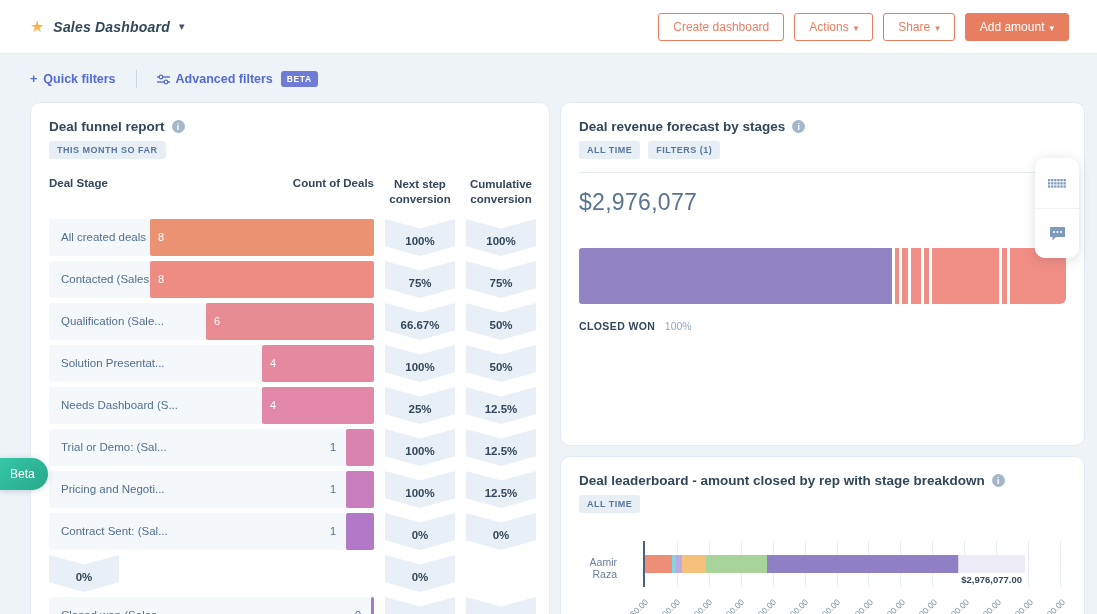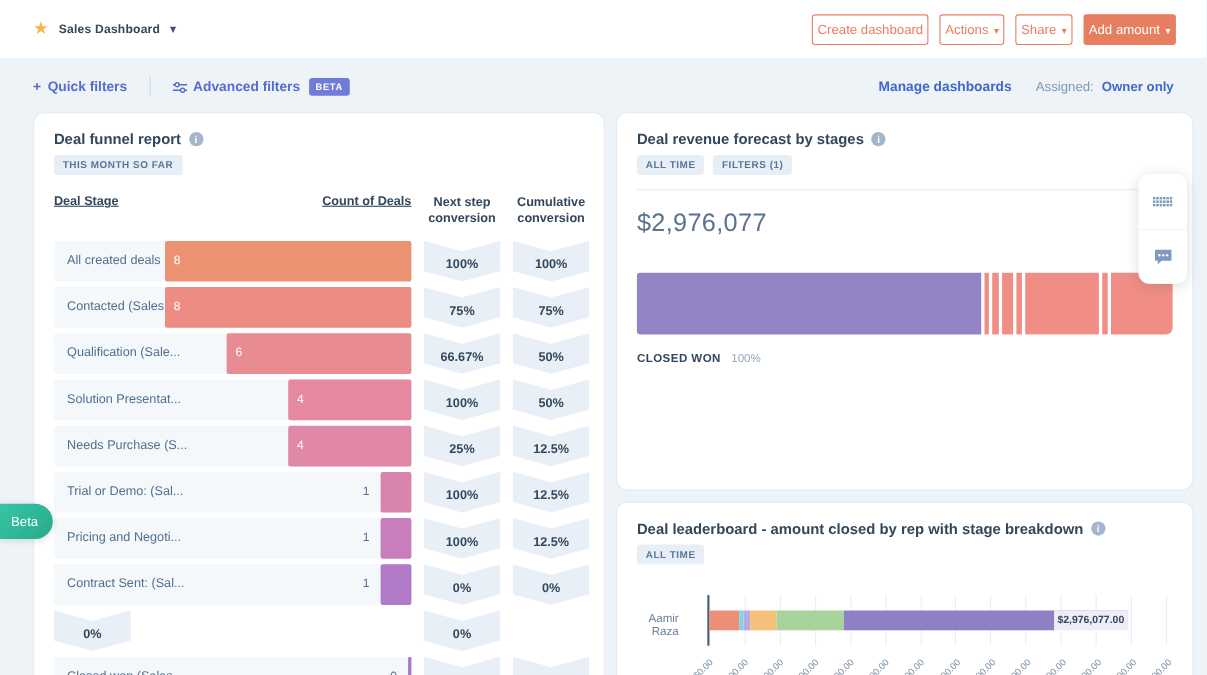--- a/index.html
+++ b/index.html
@@ -4,24 +4,24 @@
 <style>
   * { margin:0; padding:0; box-sizing:border-box; }
   html,body { width:1097px; height:614px; }
   body { font-family:"Liberation Sans", sans-serif; background:#eef3f8; overflow:hidden; }
   .app { position:relative; width:1097px; height:614px; overflow:hidden; background:#eef3f8; }
 
   
   .hdr { height:54px; background:#fff; border-bottom:1px solid #e7edf4; display:flex; align-items:center; justify-content:space-between; padding:0 28px 0 30px; }
   .hdr-left { display:flex; align-items:center; gap:9px; }
   .star { color:#f6b54d; font-size:16px; line-height:1; cursor:pointer; }
-  .page-title { font-size:11px; font-weight:700; color:#33475b; letter-spacing:.2px; cursor:pointer; }
+  .page-title { font-size:14px; font-weight:700; color:#33475b; letter-spacing:.2px; cursor:pointer;font-style:italic; }
   .title-caret { color:#42526b; font-size:11px; cursor:pointer; }
   .hdr-right { display:flex; align-items:center; gap:10px; }
-  .btn { font-family:inherit; font-size:12px; padding:6px 4px; border:1px solid #e87e60; color:#e87e60; background:#fff; border-radius:3px; cursor:pointer; white-space:nowrap; }
+  .btn { font-family:inherit; font-size:12px; padding:6px 14px; border:1px solid #e87e60; color:#e87e60; background:#fff; border-radius:3px; cursor:pointer; white-space:nowrap; }
   .btn .bcaret { font-size:9px; margin-left:5px; }
   .btn.primary { background:#e87e60; border-color:#e87e60; color:#fff; }
 
   
   .toolbar { display:flex; align-items:center; justify-content:space-between; padding:16px 30px 10px 30px; }
   .tb-left { display:flex; align-items:center; }
   .filter-link { display:flex; align-items:center; gap:6px; color:#546bd2; font-size:12.5px; font-weight:700; cursor:pointer; }
   .tb-divider { width:1px; height:18px; background:#cbd6e2; margin:0 20px; }
   .beta-badge { background:#6e7cd8; color:#fff; font-size:8.5px; font-weight:700; letter-spacing:.6px; padding:3px 6px; border-radius:3px; margin-left:8px; }
   .tb-right { display:flex; align-items:center; gap:22px; }
@@ -37,21 +37,21 @@
   .forecast-card { height:344px; }
   .leaderboard-card { height:300px; }
 
   .card-title { display:flex; align-items:center; gap:7px; font-size:13.5px; font-weight:700; color:#33475b; }
   .info-dot { width:13px; height:13px; border-radius:50%; background:#a4b7ca; color:#fff; font-size:9px; font-weight:700; display:inline-flex; align-items:center; justify-content:center; cursor:pointer; flex:none; }
   .pill { background:#e8eef5; color:#56779b; font-size:9px; font-weight:700; letter-spacing:.5px; padding:4px 8px; border-radius:3px; display:inline-block; cursor:pointer; }
   .pill-row { margin-top:7px; display:flex; gap:8px; }
 
   
   .fhead { display:grid; grid-template-columns:325px 70px 70px; gap:11px; margin:18px 0 12px 0; font-size:11.5px; font-weight:700; color:#33475b; align-items:start; }
-  .zonehead { display:flex; justify-content:space-between;text-decoration:underline; }
+  .zonehead { display:flex; justify-content:space-between; }
   .convhead { text-align:center; white-space:pre-line; line-height:1.3; }
   .frow { display:grid; grid-template-columns:325px 70px 70px; gap:11px; align-items:center; margin-bottom:5px; height:37px; }
   .fzone { position:relative; height:37px; background:#f5f8fb; border-radius:3px; display:flex; align-items:center; }
   .flabel { padding-left:12px; font-size:11.5px; color:#516f90; }
   .fbar { position:absolute; right:0; top:0; height:100%; border-radius:2px; display:flex; align-items:center; }
   .fcount-in { color:#fff; font-size:11px; padding-left:8px; }
   .fcount-out { position:absolute; font-size:11px; color:#516f90; top:50%; transform:translateY(-50%); }
   .chev { width:70px; height:37px; background:#e9eff7; clip-path:polygon(0 0,50% 26%,100% 0,100% 74%,50% 100%,0 74%); display:flex; align-items:center; justify-content:center; padding-top:7px; font-weight:700; font-size:11.5px; color:#33475b; }
 
   
@@ -68,21 +68,21 @@
   .fc-contract { position:absolute; left:71%; top:0; width:86px; line-height:1.5; }
   .fc-contract .lv { display:block; margin-left:2px; margin-top:1px; }
 
   
   .lb-chart { margin-top:28px; }
   .lb-row { display:flex; align-items:flex-start; }
   .lb-ylabel { width:64px; text-align:right; padding-right:26px; padding-top:15px; font-size:10.5px; color:#687f9a; flex:none; }
   .lb-plot { position:relative; flex:1; height:46px; border-left:2px solid #49607c; margin-right:6px; }
   .lb-grid { position:absolute; top:0; bottom:0; width:1px; background:#e8eef6; }
   .lb-bar { position:absolute; left:0; top:14px; height:18px; width:100%; display:flex; }
-  .lb-total { position:absolute; top:14px; height:20px; line-height:18px; transform:translateX(-100%); background:rgba(255,255,255,.85); font-size:9.5px; font-weight:700; color:#33475b; padding:0 3px; white-space:nowrap; }
+  .lb-total { position:absolute; top:14px; height:20px; line-height:18px; transform:translateX(-100%); background:rgba(255,255,255,.85); font-size:9.5px; font-weight:700; color:#33475b; padding:16px 3px; white-space:nowrap; }
   .lb-xrow { display:flex; }
   .lb-xspacer { width:64px; flex:none; }
   .lb-xlabels { position:relative; flex:1; height:78px; margin-right:6px; }
   .lb-xl { position:absolute; top:10px; width:90px; text-align:right; transform:rotate(-45deg); transform-origin:100% 0; font-size:8.5px; color:#7b91a8; white-space:nowrap; }
 
   
   .float-card { position:absolute; right:18px; top:158px; width:44px; background:#fff; border-radius:10px; box-shadow:0 2px 12px rgba(45,62,80,.18); overflow:hidden; }
   .float-btn { height:50px; display:flex; align-items:center; justify-content:center; cursor:pointer; background:#fff; border:none; width:100%; }
   .float-btn + .float-btn { border-top:1px solid #eef2f8; }
   .beta-tab { position:absolute; left:0; top:458px; background:linear-gradient(135deg,#36c6a6,#27a88b); color:#fff; font-size:12px; padding:9px 13px 9px 10px; border-radius:0 18px 18px 0; cursor:pointer; box-shadow:0 1px 6px rgba(45,62,80,.2); }
@@ -117,27 +117,20 @@
         <svg width="13" height="11" viewBox="0 0 13 11">
           <line x1="0" y1="3" x2="13" y2="3" stroke="#546bd2" stroke-width="1.4"></line>
           <line x1="0" y1="8" x2="13" y2="8" stroke="#546bd2" stroke-width="1.4"></line>
           <circle cx="4" cy="3" r="1.8" fill="#fff" stroke="#546bd2" stroke-width="1.3"></circle>
           <circle cx="9" cy="8" r="1.8" fill="#fff" stroke="#546bd2" stroke-width="1.3"></circle>
         </svg>
         <span>Advanced filters</span>
       </span>
       <span class="beta-badge">BETA</span>
     </div>
-    <div class="tb-right">
-      <span class="manage-link">Manage dashboards</span>
-      <span class="assigned">
-        <span>Assigned:</span>
-        <span class="assigned-value">Owner only</span>
-      </span>
-    </div>
   </div>
 
   <main class="main">
 
     <section class="card funnel-card">
       <div class="card-title">
         <span>Deal funnel report</span>
         <span class="info-dot">i</span>
       </div>
       <div class="pill-row">
@@ -189,21 +182,21 @@
               <span class="flabel">Solution Presentat...</span>
               <div class="fbar" style="width: 112px; background: rgb(229, 137, 160);">
                 <span class="fcount-in">4</span>
               </div>
             </div>
             <div class="chev">100%</div>
             <div class="chev">50%</div>
           </div>
           <div class="frow">
             <div class="fzone">
-              <span class="flabel">Needs Purchase (S...</span>
+              <span class="flabel">Needs Dashboard (S...</span>
               <div class="fbar" style="width: 112px; background: rgb(225, 135, 168);">
                 <span class="fcount-in">4</span>
               </div>
             </div>
             <div class="chev">25%</div>
             <div class="chev">12.5%</div>
           </div>
           <div class="frow">
             <div class="fzone">
               <span class="flabel">Trial or Demo: (Sal...</span>

